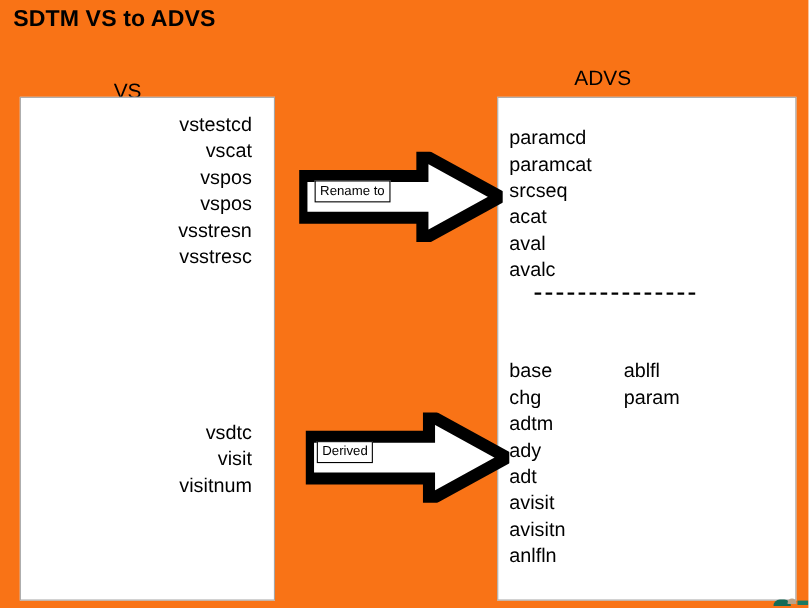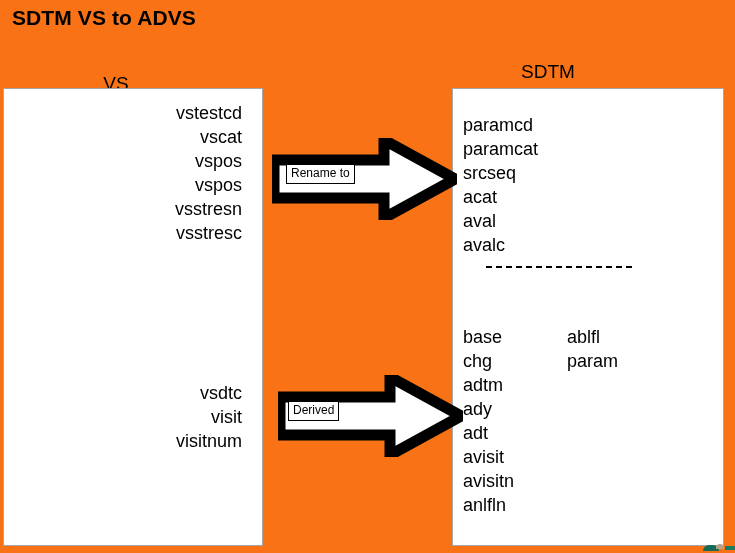--- a/index.html
+++ b/index.html
@@ -43,21 +43,21 @@
   #caption-vs   { left: 66px;  top: 72px; width: 100px; }
   #caption-advs { left: 493px; top: 60px; width: 110px; }
 
   
   .panel {
     position: absolute;
     border: 1px solid #a6a6a6;
     background: #ffffff;
     box-sizing: border-box;
   }
-  #panel-vs   { left: 3px;   top: 88px; width: 260px; height: 458px; }
+  #panel-vs   { left: 18px;   top: 88px; width: 232px; height: 458px; }
   #panel-advs { left: 452px; top: 88px; width: 272px; height: 458px; }
 
   
   .vs-list {
     position: absolute;
     right: 20px;
     text-align: right;
     font-size: 18px;
     line-height: 24px;
     white-space: nowrap;
@@ -156,21 +156,21 @@
 </style>
 </head>
 <body>
 
 <div id="slide">
 
   <div id="slide-title">SDTM VS to ADVS</div>
 
   <div class="col-caption" id="caption-vs">VS</div>
 
-  <div class="col-caption" id="caption-advs">SDTM</div>
+  <div class="col-caption" id="caption-advs">ADVS</div>
 
   <div class="panel" id="panel-vs">
 
     <div class="vs-list" id="vs-list-rename">
       <span class="var-item">vstestcd</span>
       <span class="var-item">vscat</span>
       <span class="var-item">vspos</span>
       <span class="var-item">vspos</span>
       <span class="var-item">vsstresn</span>
       <span class="var-item">vsstresc</span>

